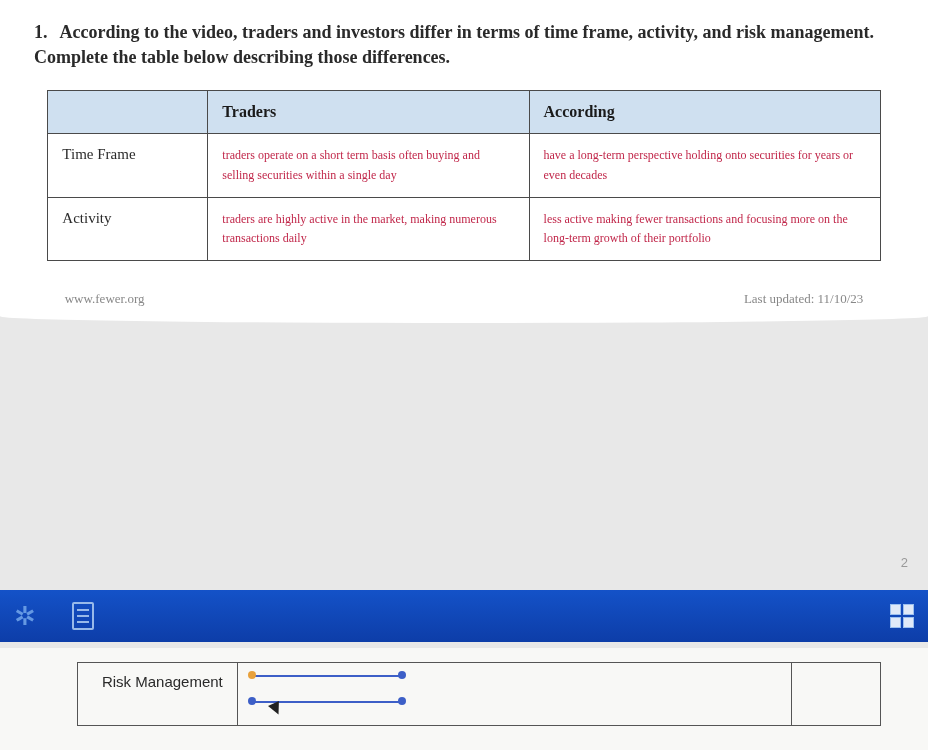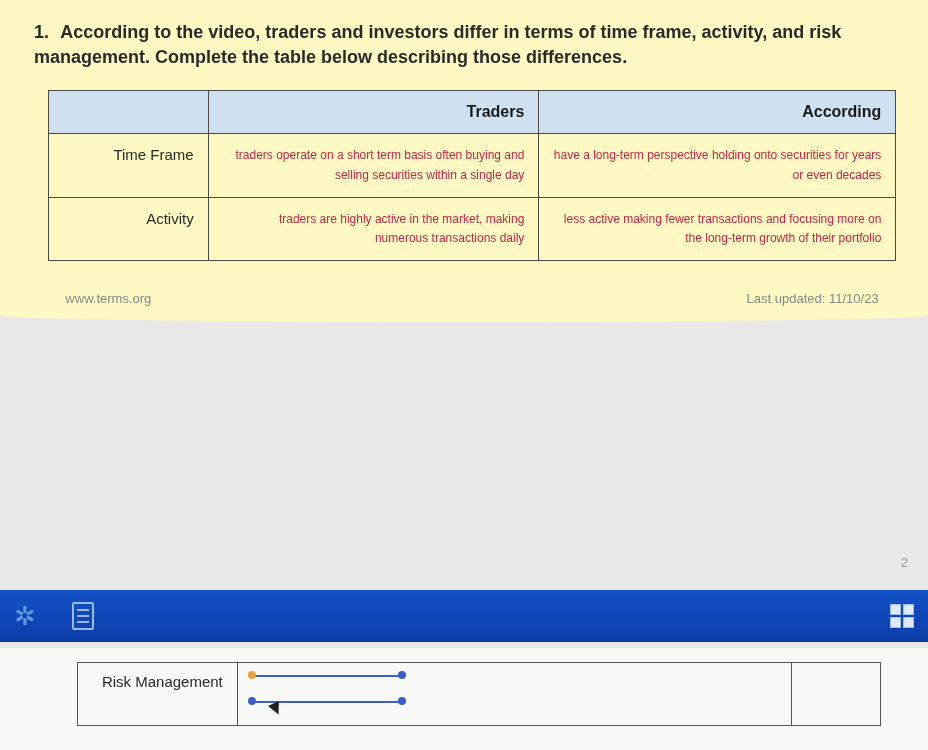--- a/index.html
+++ b/index.html
@@ -5,45 +5,46 @@
   * { box-sizing: border-box; margin: 0; padding: 0; }
   body {
     font-family: Arial, Helvetica, sans-serif;
     background: #e8e8e8;
     width: 928px;
     height: 750px;
     overflow: hidden;
     position: relative;
   }
   .page-top {
-    background: #fef9c3;
-    padding: 20px 14px 10px 30px;
+    background: #ffffff;
+    padding: 20px 30px 10px 30px;
     border-bottom-left-radius: 60% 8px;
     border-bottom-right-radius: 60% 8px;
+    font-family: Liberation Serif, serif;
   }
   .question {
     font-weight: bold;
     font-size: 18px;
     color: #2a2a2a;
     line-height: 1.4;
     margin-bottom: 20px;
     padding-left: 4px;
   }
   .question .num { display: inline-block; width: 22px; }
   table.main {
     width: 96%;
     margin: 0 auto 16px auto;
     border-collapse: collapse;
     border: 1.5px solid #4a4a4a;
   }
   table.main th, table.main td {
     border: 1.5px solid #4a4a4a;
     padding: 12px 14px;
     vertical-align: top;
-    text-align: right;
+    text-align: left;
   }
   table.main th {
     background: #cfe0f0;
     font-weight: bold;
     font-size: 16px;
     color: #1a1a1a;
   }
   table.main th.blank {
     background: #cfe0f0;
     width: 160px;
@@ -191,21 +192,21 @@
             <div class="answer">traders are highly active in the market, making numerous transactions daily</div>
           </td>
       <td>
             <div class="answer">less active making fewer transactions and focusing more on the long-term growth of their portfolio</div>
           </td>
     </tr>
   </tbody>
     </table>
 
   <div class="footer-row">
-    <span>www.terms.org</span>
+    <span>www.fewer.org</span>
     <span>Last updated: 11/10/23</span>
   </div>
 </div>
 <span class="pagenum">2</span>
 
 <div class="taskbar">
   <span class="tb-icon tb-gear">✲</span>
   <span class="tb-icon tb-doc"></span>
   <span class="tb-grid">
       <span></span>

